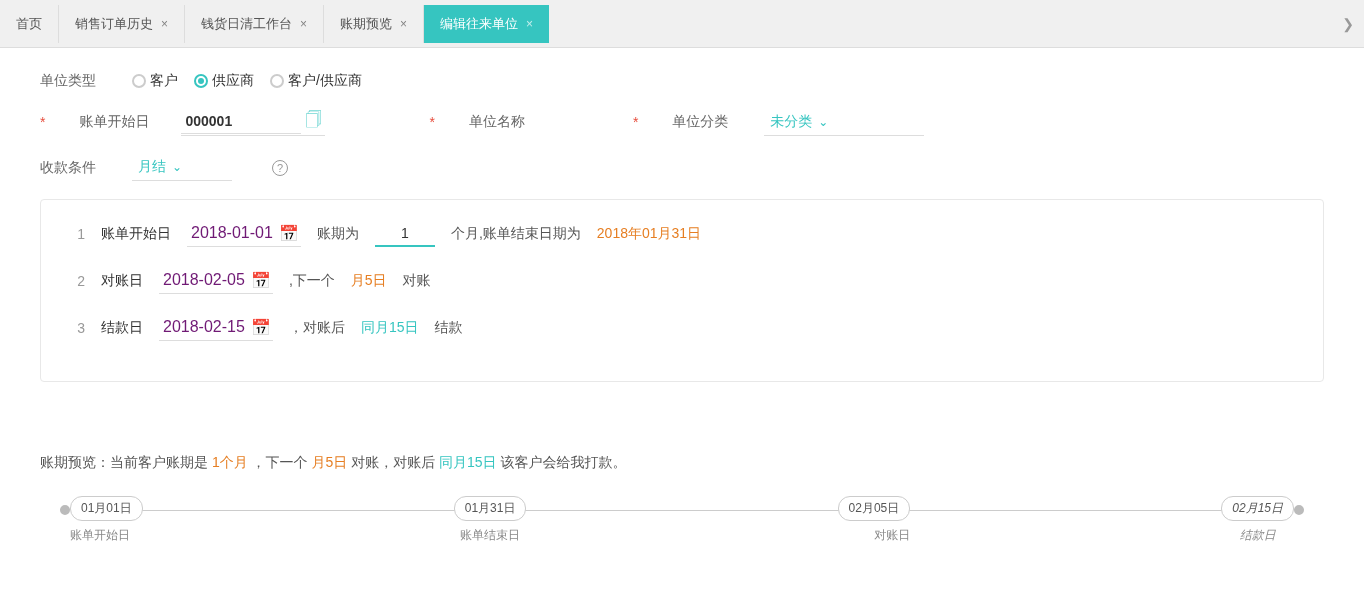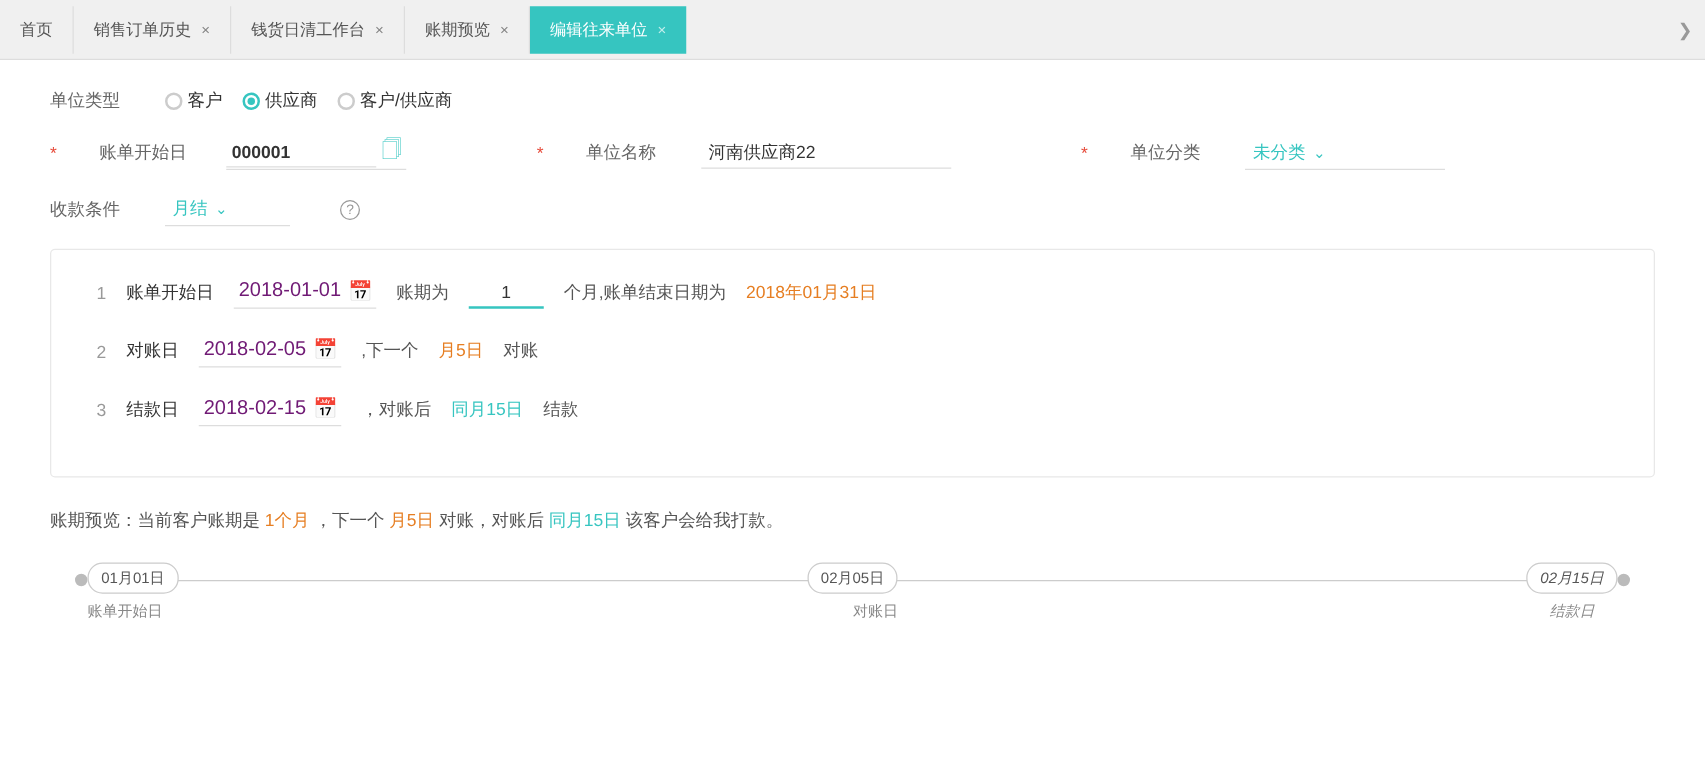--- a/index.html
+++ b/index.html
@@ -106,21 +106,21 @@
     .period-input {
       border: none; border-bottom: 2px solid #36c5c0; outline: none;
       font-size: 14px; color: #333; width: 60px; text-align: center; padding: 4px;
     }
     .inline-text { color: #555; }
     .highlight-orange { color: #e67e22; font-weight: 500; }
     .highlight-teal { color: #36c5c0; font-weight: 500; }
 
     
     .preview-section { padding: 10px 0 20px 0; }
-    .preview-text { color: #555; font-size: 14px; margin-bottom: 24px; }
+    .preview-text { color: #555; font-size: 14px; margin-bottom: 24px; margin-top: 46px; }
   </style>
 </head>
 <body>
 
 <div class="tabs-bar">
   <div class="tab">
     <span>首页</span>
   </div>
   <div class="tab">
     <span>销售订单历史</span>
@@ -166,21 +166,20 @@
     <span class="required-mark">*</span>
     <span class="form-label">账单开始日</span>
     <div class="input-with-icon">
       <input type="text" class="" value="000001" style="border-top: none; border-right: none; border-left: none; border-image: initial; outline: none; font-size: 14px; width: 120px; padding: 4px; border-bottom: 1px solid rgb(221, 221, 221);">
       <span class="field-icon">🗍</span>
     </div>
 
     <span style="width:40px"></span>
     <span class="required-mark">*</span>
     <span class="form-label">单位名称</span>
-    <input type="text" class="input-field" value="河南供应商22" style="width: 200px; border-bottom: 1px solid rgb(221, 221, 221);">
 
     <span style="width:40px"></span>
     <span class="required-mark">*</span>
     <span class="form-label">单位分类</span>
     <div class="select-field" style="min-width:160px;">
       <span class="select-value">未分类</span>
       <span class="select-arrow">⌄</span>
     </div>
   </div>
 
@@ -253,20 +252,24 @@
         <div style="width:10px;height:10px;border-radius:50%;background:#bbb;border:2px solid #bbb;margin-top:9px;"></div>
       </div>
 
       <div style="flex:1; display:flex; justify-content:space-between; align-items:flex-start; z-index:1;">
 
         <div style="display:flex;flex-direction:column;align-items:flex-start;">
           <div style="border:1px solid #ccc;border-radius:12px;padding:3px 10px;font-size:12px;color:#555;background:#fff;white-space:nowrap;">01月01日</div>
           <div style="font-size:12px;color:#888;margin-top:6px;">账单开始日</div>
         </div>
 
+        <div style="display:flex;flex-direction:column;align-items:center;">
+          <div style="border:1px solid #ccc;border-radius:12px;padding:3px 10px;font-size:12px;color:#555;background:#fff;white-space:nowrap;">01月31日</div>
+          <div style="font-size:12px;color:#888;margin-top:6px;">账单结束日</div>
+        </div>
 
         <div style="display:flex;flex-direction:column;align-items:flex-end;">
           <div style="border:1px solid #ccc;border-radius:12px;padding:3px 10px;font-size:12px;color:#555;background:#fff;white-space:nowrap;">02月05日</div>
           <div style="font-size:12px;color:#888;margin-top:6px;">对账日</div>
         </div>
 
         <div style="display:flex;flex-direction:column;align-items:center;font-style:italic;">
           <div style="border:1px solid #ccc;border-radius:12px;padding:3px 10px;font-size:12px;color:#555;background:#fff;white-space:nowrap;">02月15日</div>
           <div style="font-size:12px;color:#888;margin-top:6px;">结款日</div>
         </div>

